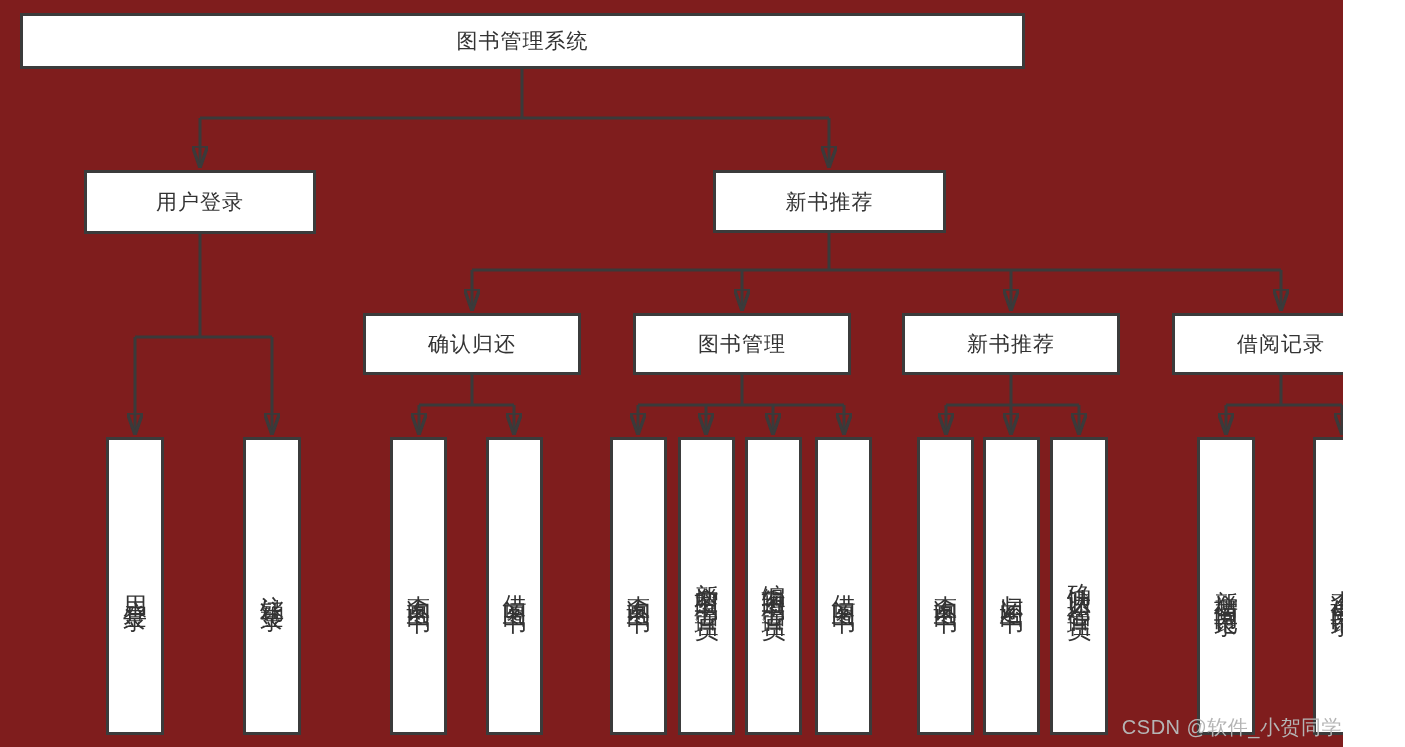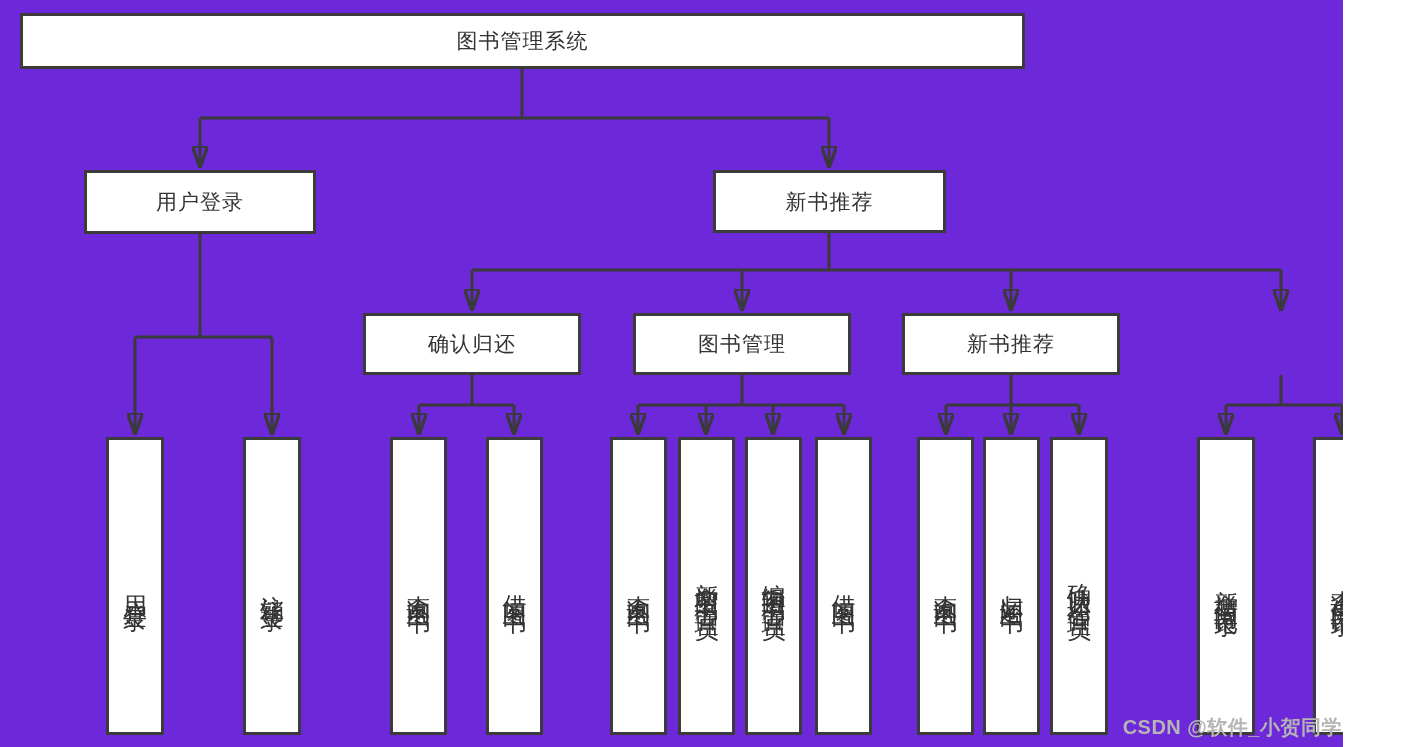--- a/index.html
+++ b/index.html
@@ -5,21 +5,21 @@
   html, body {
     margin: 0;
     padding: 0;
     background: #ffffff;
     font-family: "Liberation Sans", sans-serif;
   }
   #canvas {
     position: relative;
     width: 1343px;
     height: 747px;
-    background: #6d28d9;
+    background: #7f1d1d;
     overflow: hidden;
   }
   #connectors {
     position: absolute;
     left: 0; top: 0;
     width: 1405px;
     height: 747px;
     z-index: 1;
   }
   #connectors path {
@@ -55,21 +55,20 @@
   }
   .watermark {
     position: absolute;
     right: 1px;
     bottom: 6px;
     font-size: 20px;
     color: #b5b5b5;
     letter-spacing: 0.5px;
     z-index: 3;
     white-space: nowrap;
-    font-weight: bold;
   }
 </style>
 </head>
 <body>
 
 <div id="canvas">
 
   <svg id="connectors" viewBox="0 0 1405 747" xmlns="http://www.w3.org/2000/svg">
     <defs>
       <marker id="arrow" markerUnits="userSpaceOnUse" markerWidth="22" markerHeight="16" viewBox="0 0 20 14" refX="20" refY="7" orient="auto">
@@ -119,20 +118,21 @@
   </svg>
 
   <div class="box hbox" style="left:20px;top:13px;width:1005px;height:56px">图书管理系统</div>
 
   <div class="box hbox" style="left:84px;top:170px;width:232px;height:64px">用户登录</div>
   <div class="box hbox" style="left:713px;top:170px;width:233px;height:63px">新书推荐</div>
 
   <div class="box hbox" style="left:363px;top:313px;width:218px;height:62px">确认归还</div>
   <div class="box hbox" style="left:633px;top:313px;width:218px;height:62px">图书管理</div>
   <div class="box hbox" style="left:902px;top:313px;width:218px;height:62px">新书推荐</div>
+  <div class="box hbox" style="left:1172px;top:313px;width:218px;height:62px">借阅记录</div>
 
   <div class="box vbox" style="left:106px;top:437px;width:58px;height:298px">
     <span class="vtext">用户登录</span>
   </div>
   <div class="box vbox" style="left:243px;top:437px;width:58px;height:298px">
     <span class="vtext">注销登录</span>
   </div>
 
   <div class="box vbox" style="left:390px;top:437px;width:57px;height:298px">
     <span class="vtext">查询图书</span>

